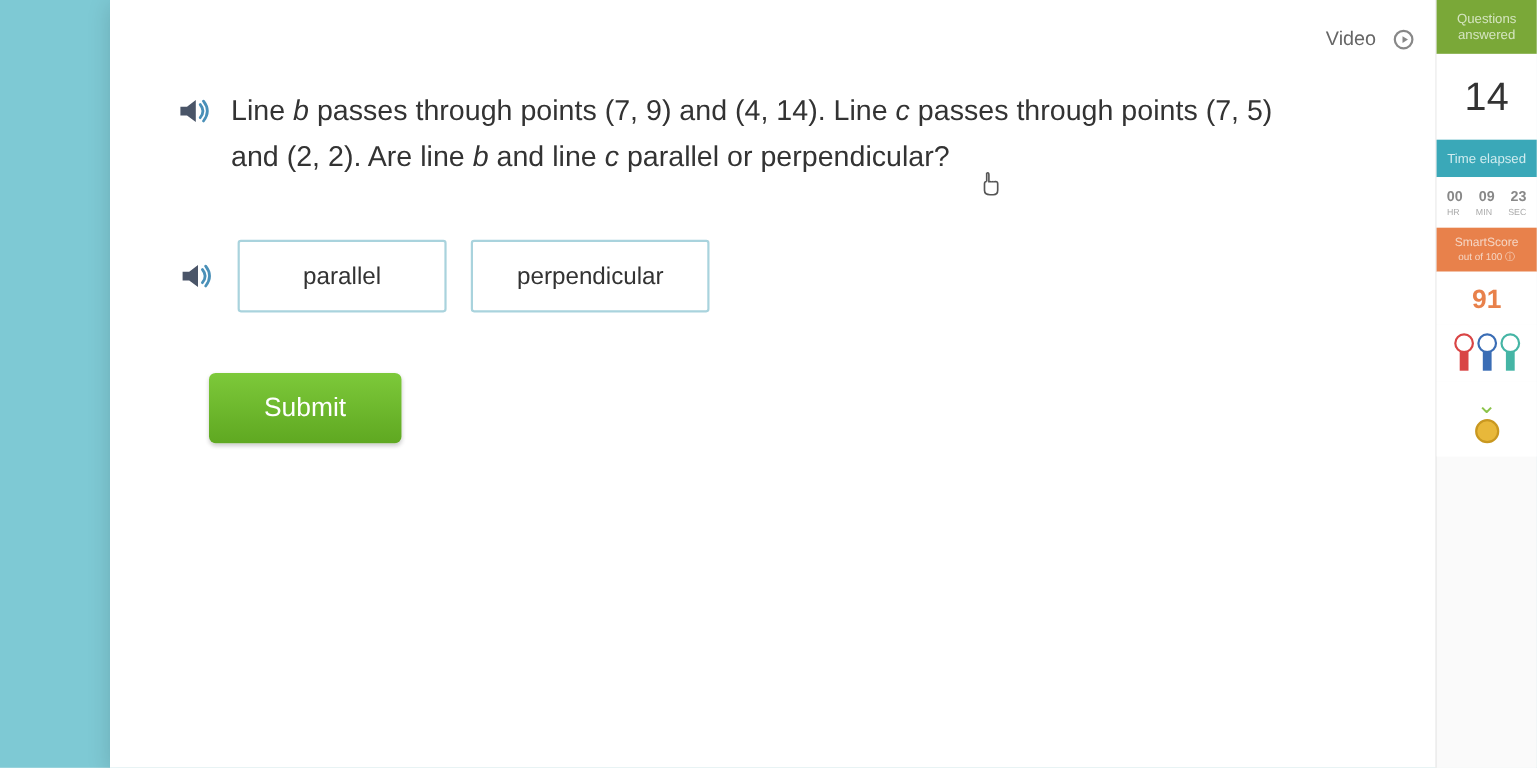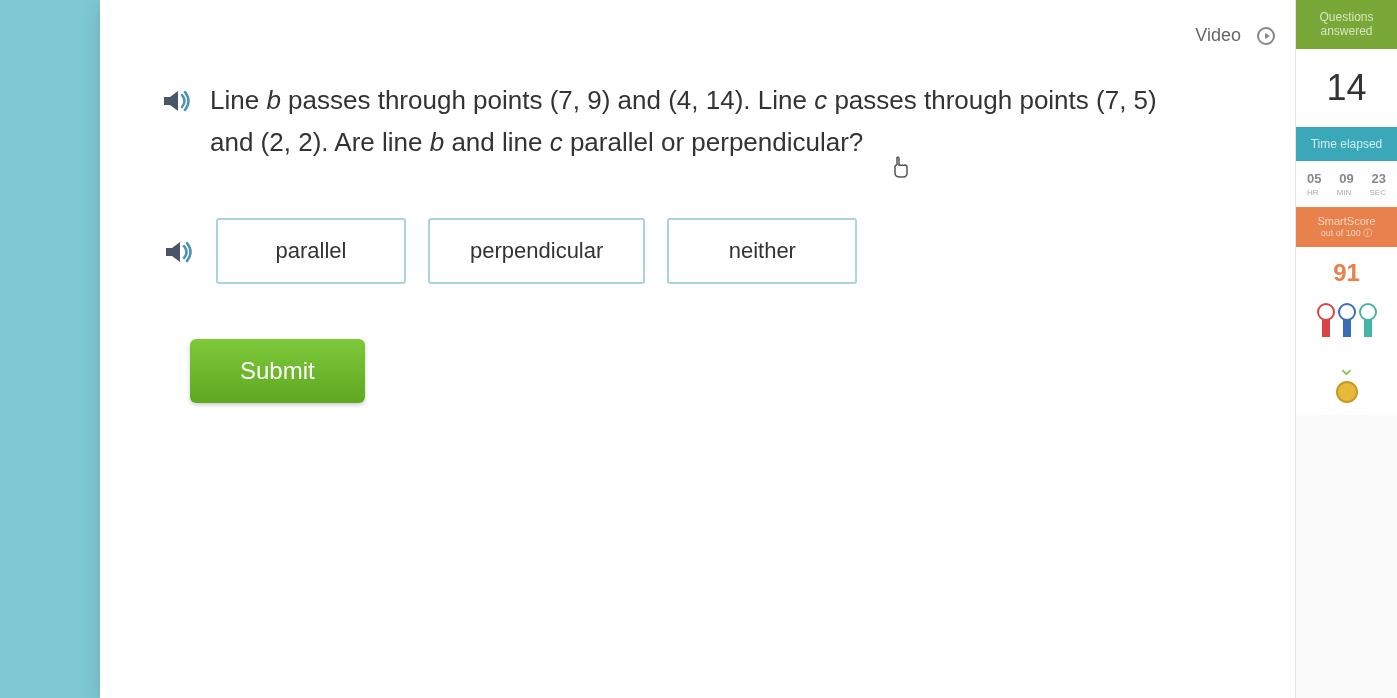--- a/index.html
+++ b/index.html
@@ -112,21 +112,21 @@
       background: linear-gradient(to bottom, #7dc93a, #5fa821);
       color: #fff;
       border: none;
       border-radius: 6px;
       padding: 18px 50px;
       font-size: 24px;
       cursor: pointer;
       box-shadow: 0 2px 4px rgba(0,0,0,0.2);
     }
     .sidebar {
-      width: 102px;
+      width: 92px;
       background: #fafafa;
       border-left: 1px solid #e5e5e5;
       display: flex;
       flex-direction: column;
     }
     .sb-block {
       text-align: center;
       padding: 8px 4px;
     }
     .sb-green {
@@ -269,34 +269,33 @@
     <div class="answers-row">
       <div class="audio-icon">
         <svg class="audio-svg" viewBox="0 0 32 32">
           <path d="M4 12 L4 20 L10 20 L18 26 L18 6 L10 12 Z" fill="#4a5568"></path>
           <path d="M22 10 Q27 16 22 22" stroke="#4a90b8" stroke-width="2.5" fill="none" stroke-linecap="round"></path>
           <path d="M25 7 Q32 16 25 25" stroke="#4a90b8" stroke-width="2.5" fill="none" stroke-linecap="round"></path>
         </svg>
       </div>
       <button class="answer-option">parallel</button>
       <button class="answer-option">perpendicular</button>
-      <button class="answer-option">neither</button>
     </div>
 
     <button class="submit-btn">Submit</button>
 
   </div>
 
   <div class="sidebar">
     <div class="sb-block sb-green">Questions answered</div>
     <div class="sb-block sb-count">14</div>
     <div class="sb-block sb-teal">Time elapsed</div>
     <div class="sb-block sb-time">
       <div class="time-row">
-        <span>05</span>
+        <span>00</span>
         <span>09</span>
         <span>23</span>
       </div>
       <div class="time-labels">
         <span>HR</span>
         <span>MIN</span>
         <span>SEC</span>
       </div>
     </div>
     <div class="sb-block sb-orange">

